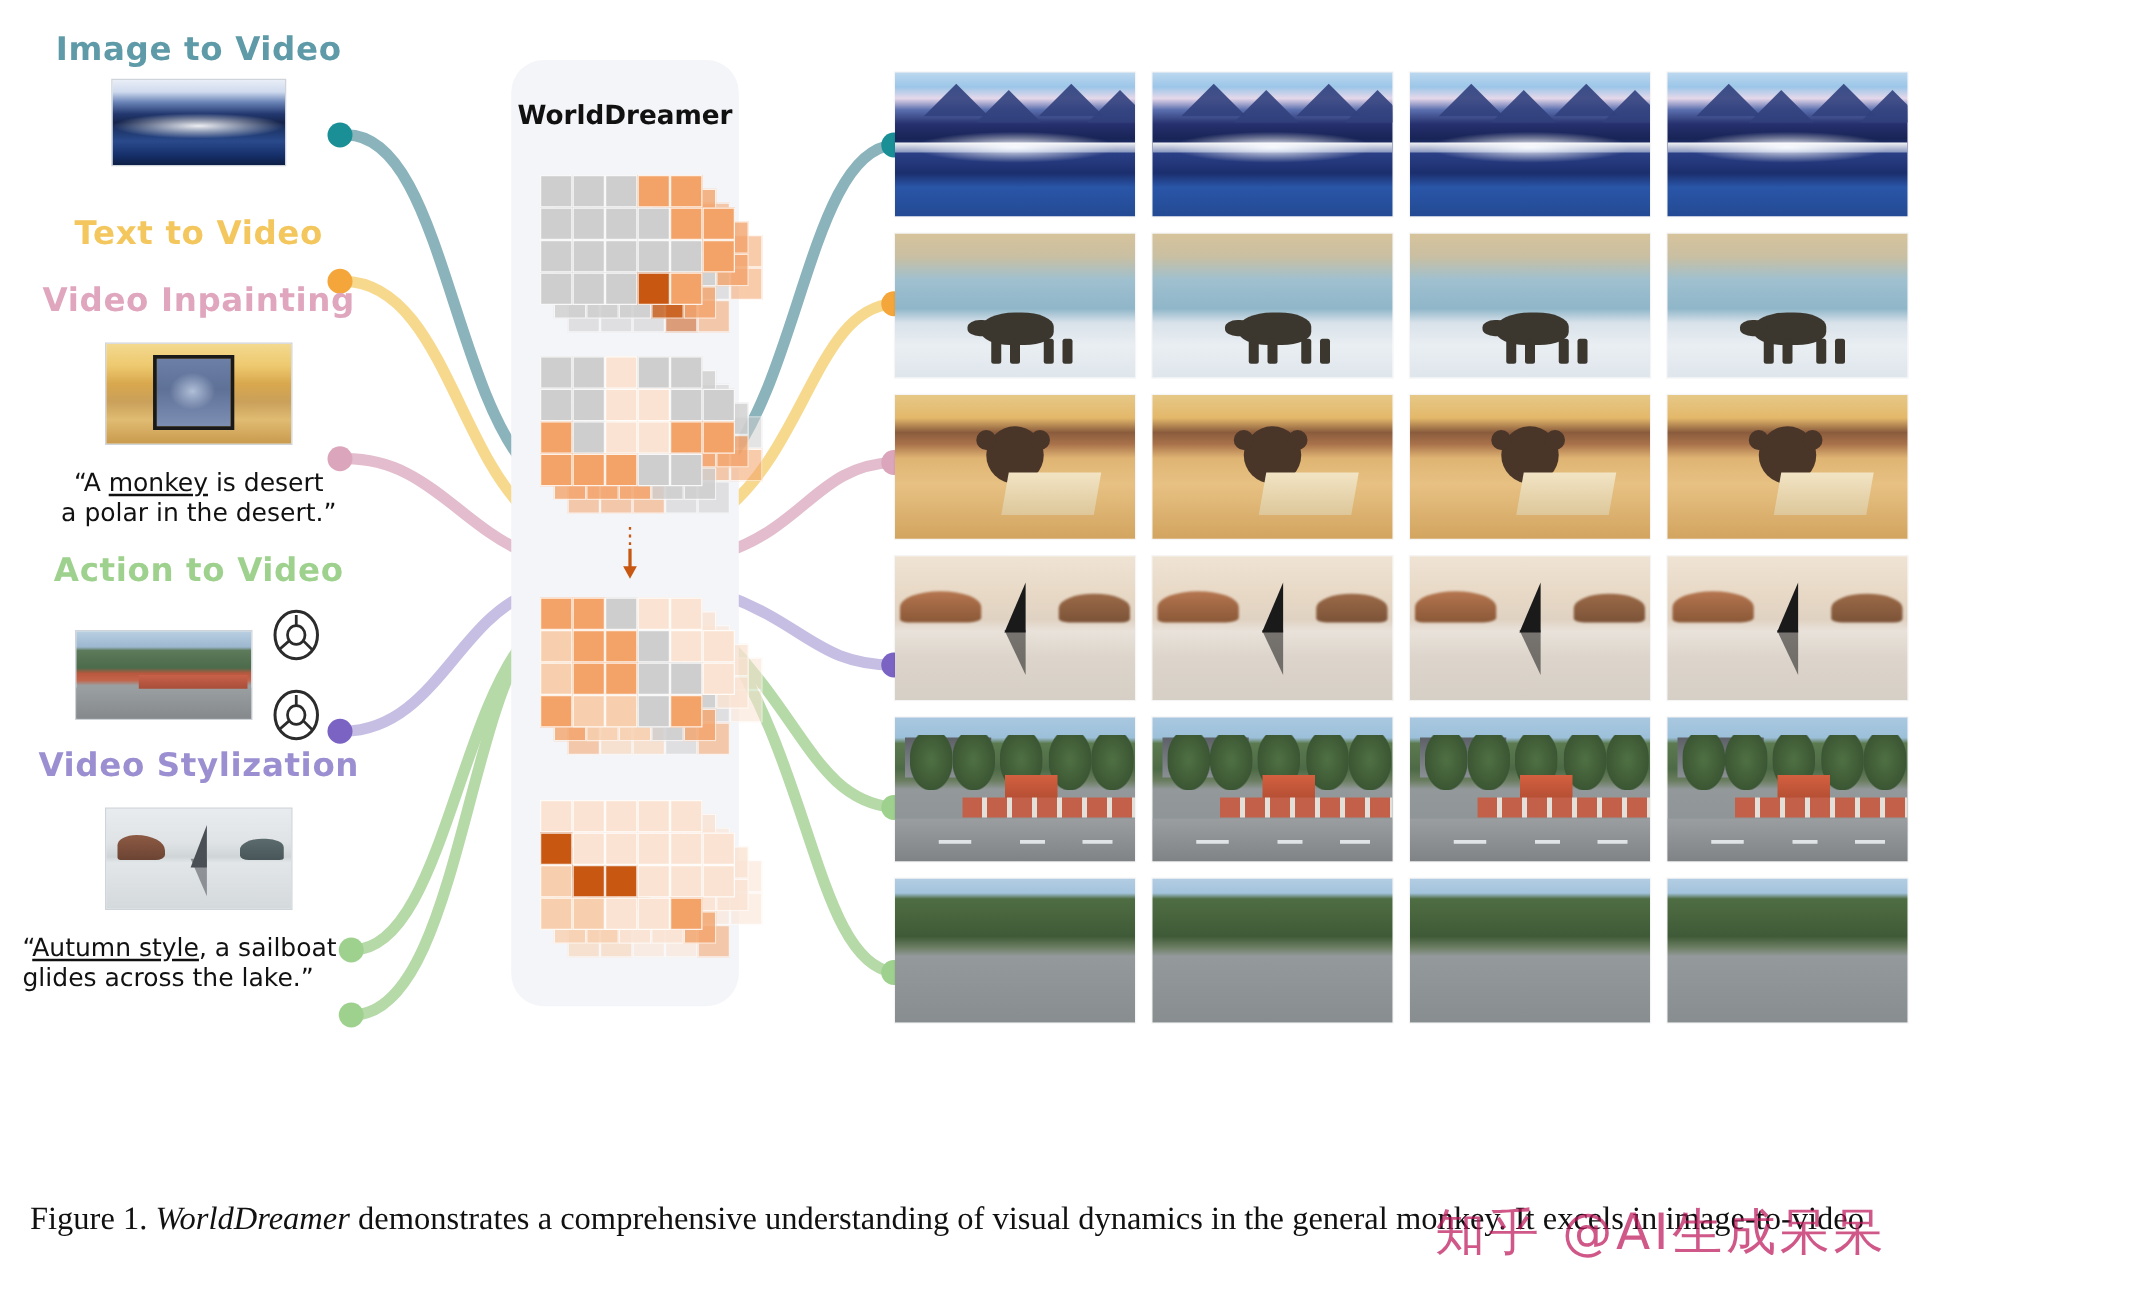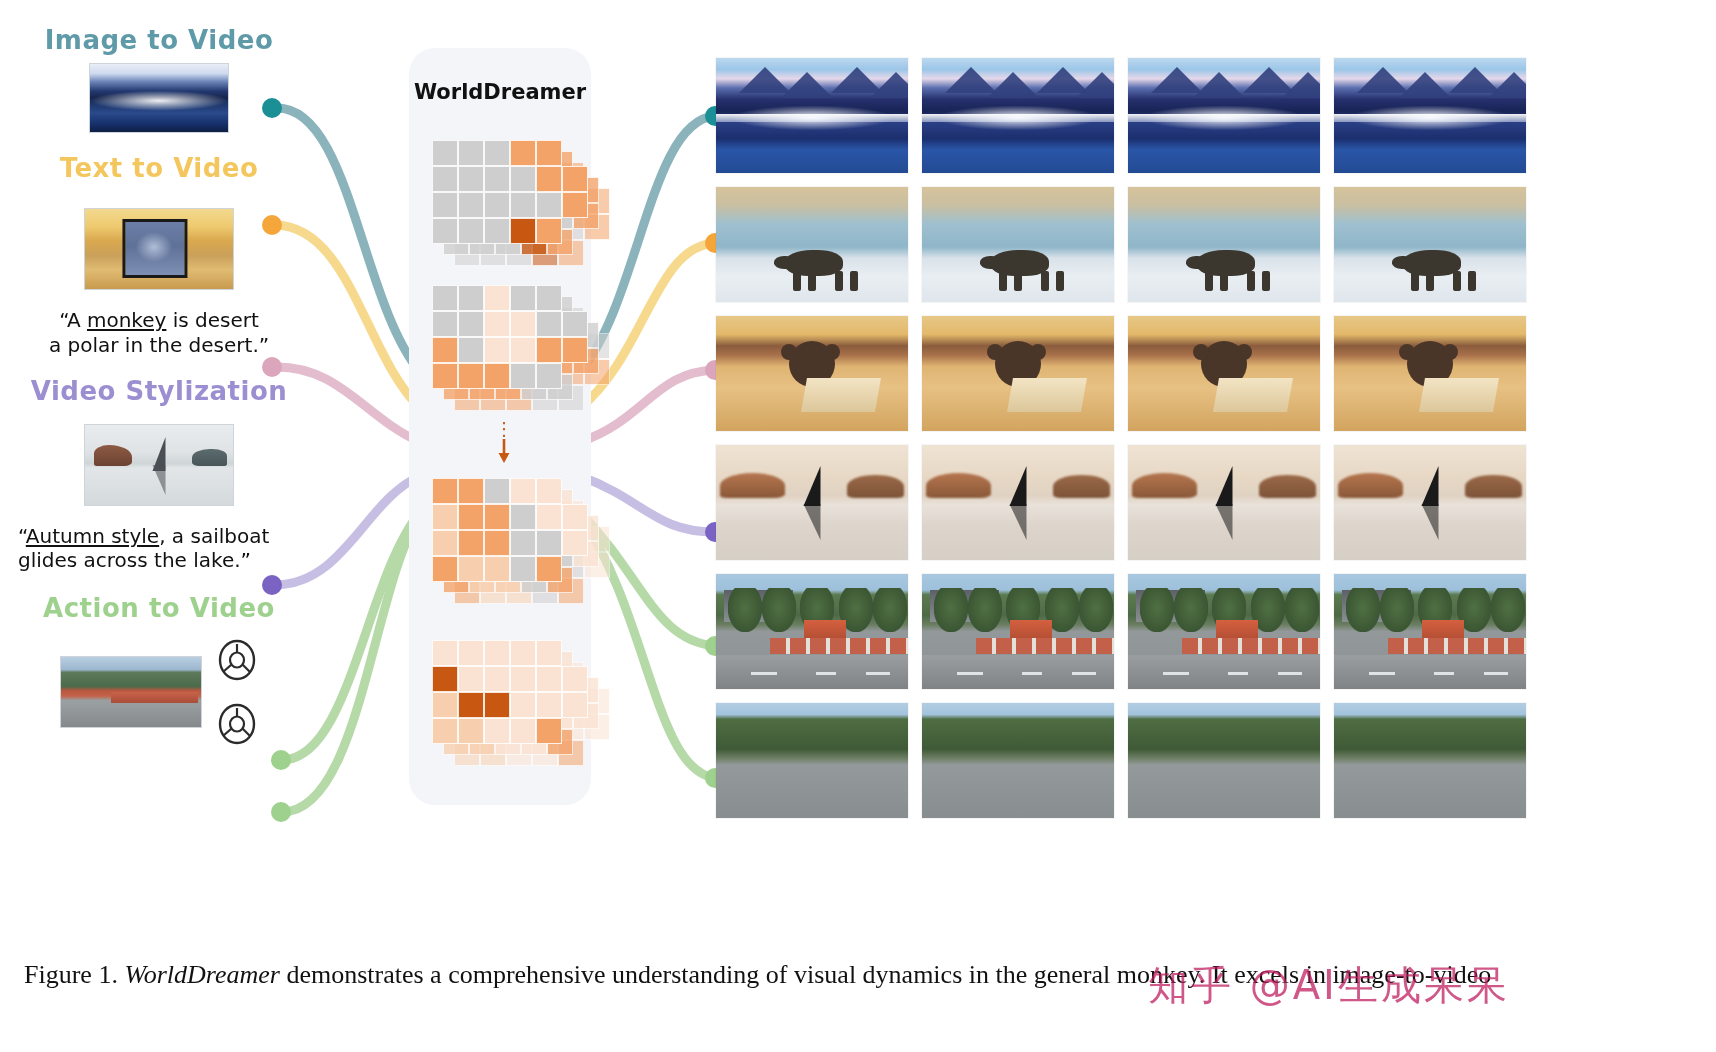--- a/index.html
+++ b/index.html
@@ -194,50 +194,37 @@
       <circle cx="715" cy="243" r="10" fill="#f4a63a"></circle>
       <circle cx="715" cy="370" r="10" fill="#dba6bb"></circle>
       <circle cx="715" cy="532" r="10" fill="#7b63c4"></circle>
       <circle cx="715" cy="646" r="10" fill="#9ed18e"></circle>
       <circle cx="715" cy="778" r="10" fill="#9ed18e"></circle>
     </g>
   </svg>
 
   <div class="left-col">
 
-    <div class="task-block" style="margin-bottom:21px;">
+    <div class="task-block" style="margin-bottom:40px;">
       <div class="task-title" style="color:#5e9aa8">Image to Video</div>
       <div class="thumb lake-thumb"></div>
     </div>
 
     <div class="task-block" style="margin-bottom:26px;">
       <div class="task-title" style="color:#f3c75d">Text to Video</div>
     </div>
 
     <div class="task-block" style="margin-bottom:20px;">
+      <div class="task-title" style="color:#dfa6bd">Video Inpainting</div>
       <div class="thumb stack desert-thumb" style="margin-top:18px;">
         <div class="mask-box"></div>
       </div>
       <div class="task-prompt" style="margin-top:18px;">
         <div><span>“A </span><u>monkey</u><span> is desert</span></div>
         <div>a polar in the desert.”</div>
-      </div>
-    </div>
-
-    <div class="task-block" style="margin-bottom:22px;">
-      <div class="task-title" style="color:#9b8fd1">Video Stylization</div>
-      <div class="thumb stack sail-thumb" style="margin-top:18px;">
-        <div class="cliff"></div>
-        <div class="cliff2"></div>
-        <div class="sail"></div>
-        <div class="sailr"></div>
-      </div>
-      <div class="task-prompt" style="margin-top:18px;text-align:left;">
-        <div>“<u>Autumn style</u><span>, a sailboat</span></div>
-        <div>glides across the lake.”</div>
       </div>
     </div>
 
     <div class="task-block">
       <div class="task-title" style="color:#9ed18e">Action to Video</div>
       <div style="display:flex;align-items:center;justify-content:center;gap:14px;margin-top:16px;">
         <div class="thumb street-thumb" style="margin:0;">
           <div class="road"></div>
           <div class="barrier"></div>
         </div>
@@ -256,20 +243,34 @@
               <ellipse cx="21" cy="21" rx="17" ry="19" fill="none" stroke="#2b2b2b" stroke-width="2.4"></ellipse>
               <ellipse cx="21" cy="21" rx="7" ry="7.5" fill="none" stroke="#2b2b2b" stroke-width="2.2"></ellipse>
               <path d="M21 13.5 L21 5" stroke="#2b2b2b" stroke-width="2.2" fill="none"></path>
               <path d="M15.5 25.5 L7 33" stroke="#2b2b2b" stroke-width="2.2" fill="none"></path>
               <path d="M26.5 25.5 L34 33" stroke="#2b2b2b" stroke-width="2.2" fill="none"></path>
             </svg>
           </div>
         </div>
       </div>
     </div>
+
+    <div class="task-block" style="margin-bottom:22px;">
+      <div class="task-title" style="color:#9b8fd1">Video Stylization</div>
+      <div class="thumb stack sail-thumb" style="margin-top:18px;">
+        <div class="cliff"></div>
+        <div class="cliff2"></div>
+        <div class="sail"></div>
+        <div class="sailr"></div>
+      </div>
+      <div class="task-prompt" style="margin-top:18px;text-align:left;">
+        <div>“<u>Autumn style</u><span>, a sailboat</span></div>
+        <div>glides across the lake.”</div>
+      </div>
+    </div>
   </div>
 
   <div class="mid-panel"></div>
   <div class="mid-title">WorldDreamer</div>
 
   <div class="grid-wrap" id="tg0" style="left: 432px; top: 140px; width: 178px; height: 126px; position: absolute;">
       <div class="tok-layer" style="left: 22px; top: 22px; grid-template-columns: repeat(6, 26px); opacity: 0.55;">
         <div class="tok" style="background: rgb(206, 206, 206);"></div>
         <div class="tok" style="background: rgb(206, 206, 206);"></div>
         <div class="tok" style="background: rgb(206, 206, 206);"></div>

